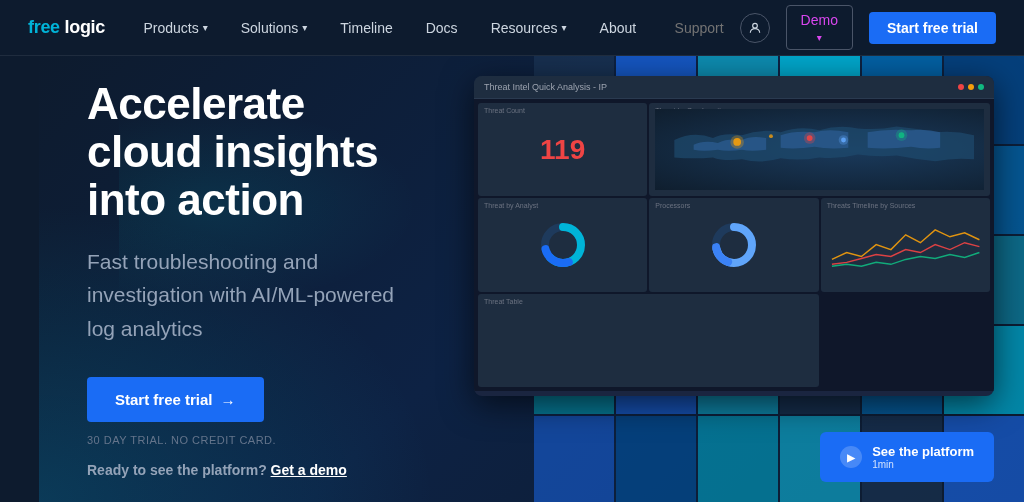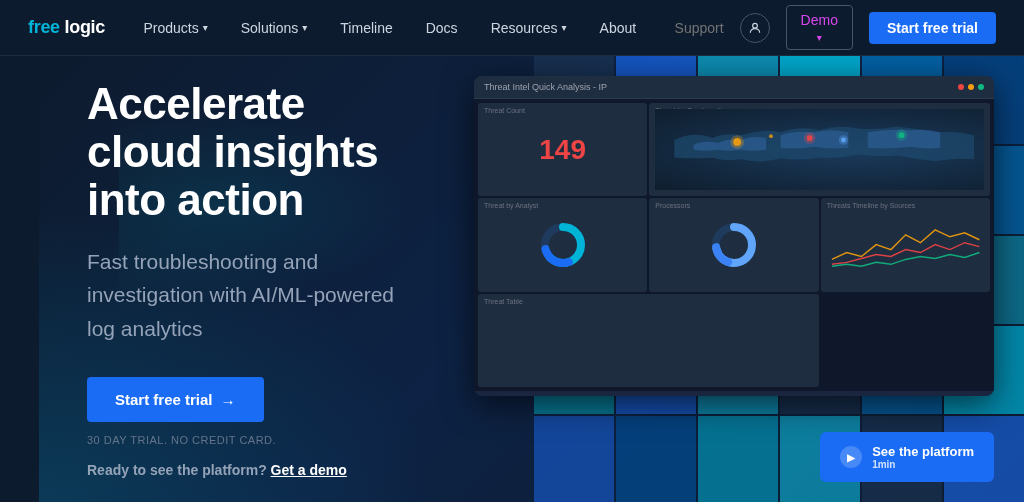--- a/index.html
+++ b/index.html
@@ -116,21 +116,21 @@
       cursor: pointer; display: flex; align-items: center; gap: 10px;
       z-index: 5; font-weight: 600;
     }
     .play-icon {
       width: 22px; height: 22px; background: rgba(255,255,255,0.2);
       border-radius: 50%; display: flex; align-items: center; justify-content: center;
       font-size: 10px;
     }
     .platform-btn-text { display: flex; flex-direction: column; align-items: flex-start; }
     .platform-btn-label { font-size: 13px; font-weight: 700; }
-    .platform-btn-sub { font-size: 10px; font-weight: 700; opacity: 0.8; text-align: right; }
+    .platform-btn-sub { font-size: 10px; font-weight: 400; opacity: 0.8; text-align: right; }
 
     
     .hero-text {
       position: relative; z-index: 3;
       padding: 40px 0 40px 48px;
       max-width: 440px;
       display: flex; flex-direction: column; justify-content: center;
     }
     .hero-heading {
       font-size: 44px; font-weight: 800; color: #fff; line-height: 1.1;
@@ -275,21 +275,21 @@
       <div class="dash-controls">
         <div class="dash-dot dash-dot-red"></div>
         <div class="dash-dot dash-dot-yellow"></div>
         <div class="dash-dot dash-dot-green"></div>
       </div>
     </div>
     <div class="dash-content">
 
       <div class="dash-panel">
         <span class="dash-panel-title">Threat Count</span>
-        <span class="big-number">149</span>
+        <span class="big-number">119</span>
       </div>
 
       <div class="dash-panel map-panel" style="grid-column: span 2;">
         <span class="dash-panel-title">Threat by Geo Location</span>
         <div class="map-bg">
           <svg width="100%" height="100%" viewBox="0 0 340 80" xmlns="http://www.w3.org/2000/svg">
 
             <path d="M20 30 Q40 20 60 28 Q70 22 90 25 Q110 18 130 22 Q150 15 170 20 Q190 14 210 18 Q230 20 250 16 Q270 18 290 22 Q310 20 330 25 L330 50 Q310 48 290 52 Q270 50 250 46 Q230 48 210 45 Q190 50 170 48 Q150 52 130 49 Q110 55 90 50 Q70 52 60 48 Q40 50 20 48 Z" fill="#1e4a6e" opacity="0.7"></path>
             <path d="M40 35 Q50 30 65 33 Q75 28 90 30 Q100 25 115 28 L115 40 Q100 42 90 40 Q75 42 65 40 Q50 42 40 40Z" fill="#2a5a8e" opacity="0.8"></path>
             <path d="M130 25 Q145 20 165 22 Q180 18 200 22 L200 38 Q180 40 165 37 Q145 40 130 38Z" fill="#2a5a8e" opacity="0.8"></path>

